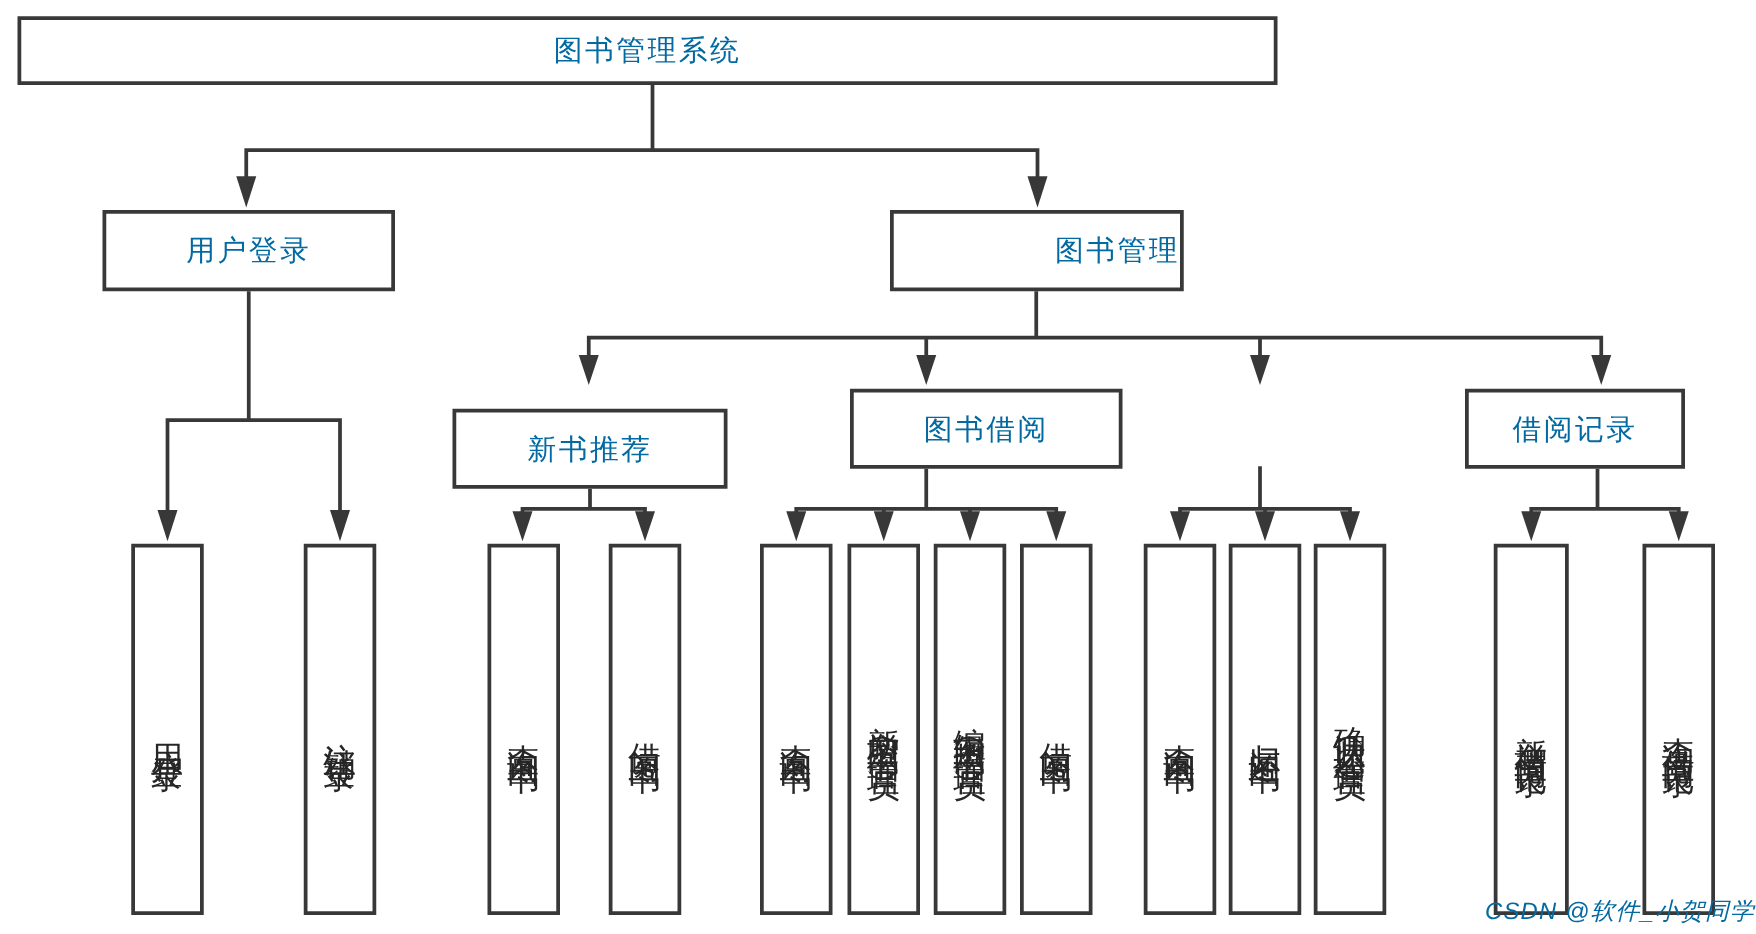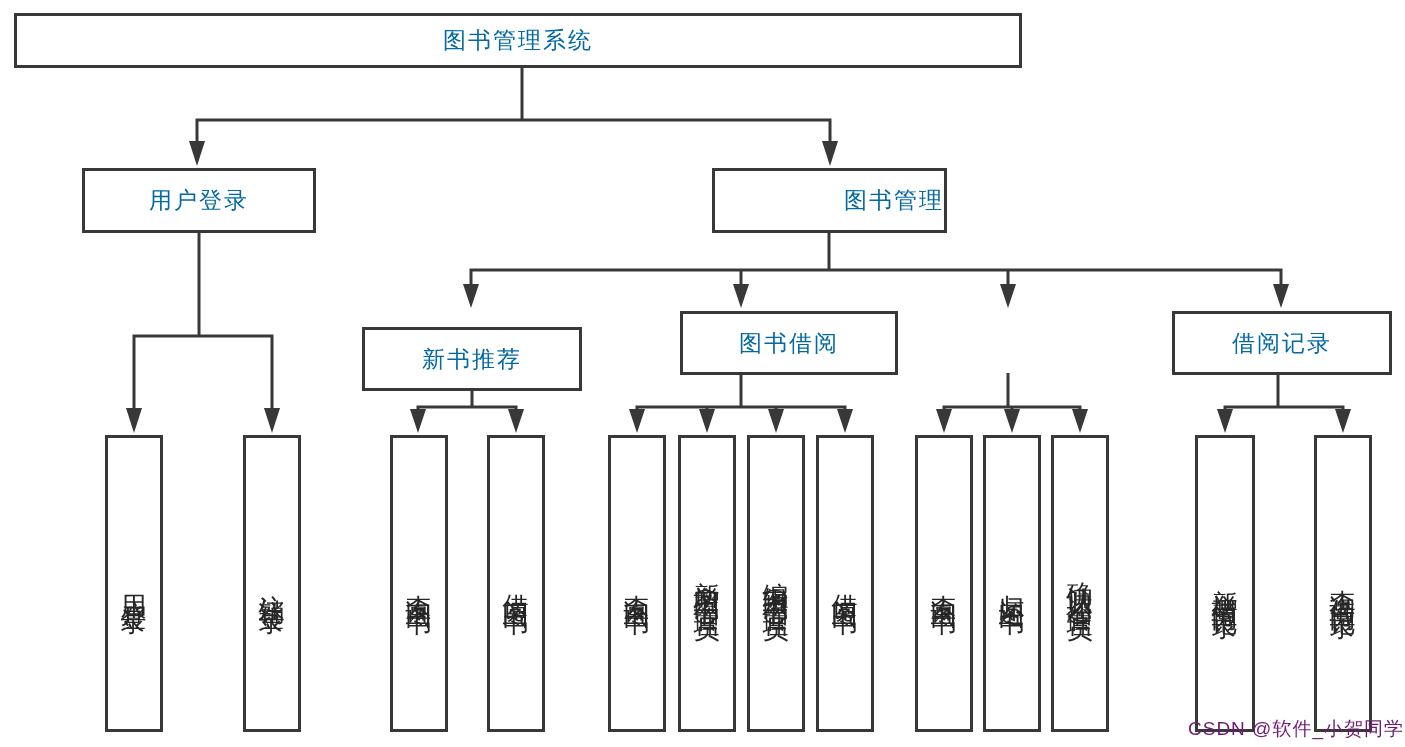--- a/index.html
+++ b/index.html
@@ -38,24 +38,25 @@
     font-size: 26px;
     letter-spacing: 5px;
     color: #262626;
     line-height: 1;
   }
   .watermark {
     position: absolute;
     left: 1188px;
     top: 716px;
     font-size: 19px;
-    color: #701a75;
+    color: #0369a1;
     letter-spacing: 1px;
     white-space: nowrap;
     z-index: 10;
+    font-style: italic;
   }
 </style>
 </head>
 <body>
 
 <div id="canvas">
 
   <svg id="connectors" viewBox="0 0 1405 747" xmlns="http://www.w3.org/2000/svg">
     <g stroke="#383838" stroke-width="3" fill="none">
 
@@ -125,21 +126,21 @@
   <div class="node" style="left:712px; top:168px; width:235px; height:65px;justify-content:flex-end;">
     <span class="hlabel">图书管理</span>
   </div>
 
   <div class="node" style="left:362px; top:327px; width:220px; height:64px;">
     <span class="hlabel">新书推荐</span>
   </div>
   <div class="node" style="left:632px; top:311px; width:218px; height:64px;margin-left:48px;">
     <span class="hlabel">图书借阅</span>
   </div>
-  <div class="node" style="left:1172px; top:311px; width:220px; height:64px;">
+  <div class="node" style="left:1172px; top:311px; width:176px; height:64px;">
     <span class="hlabel">借阅记录</span>
   </div>
 
   <div class="node" style="left:105px; top:435px; width:58px; height:297px;">
     <span class="vlabel">用户登录</span>
   </div>
   <div class="node" style="left:243px; top:435px; width:58px; height:297px;">
     <span class="vlabel">注销登录</span>
   </div>
 

